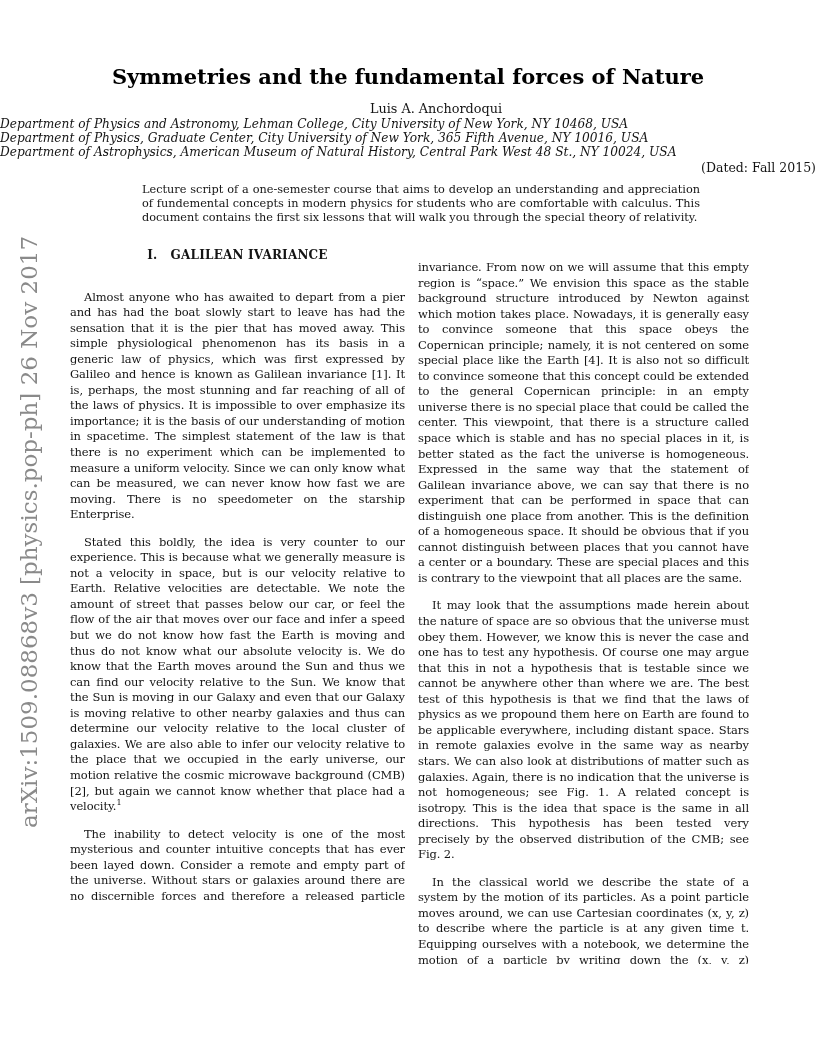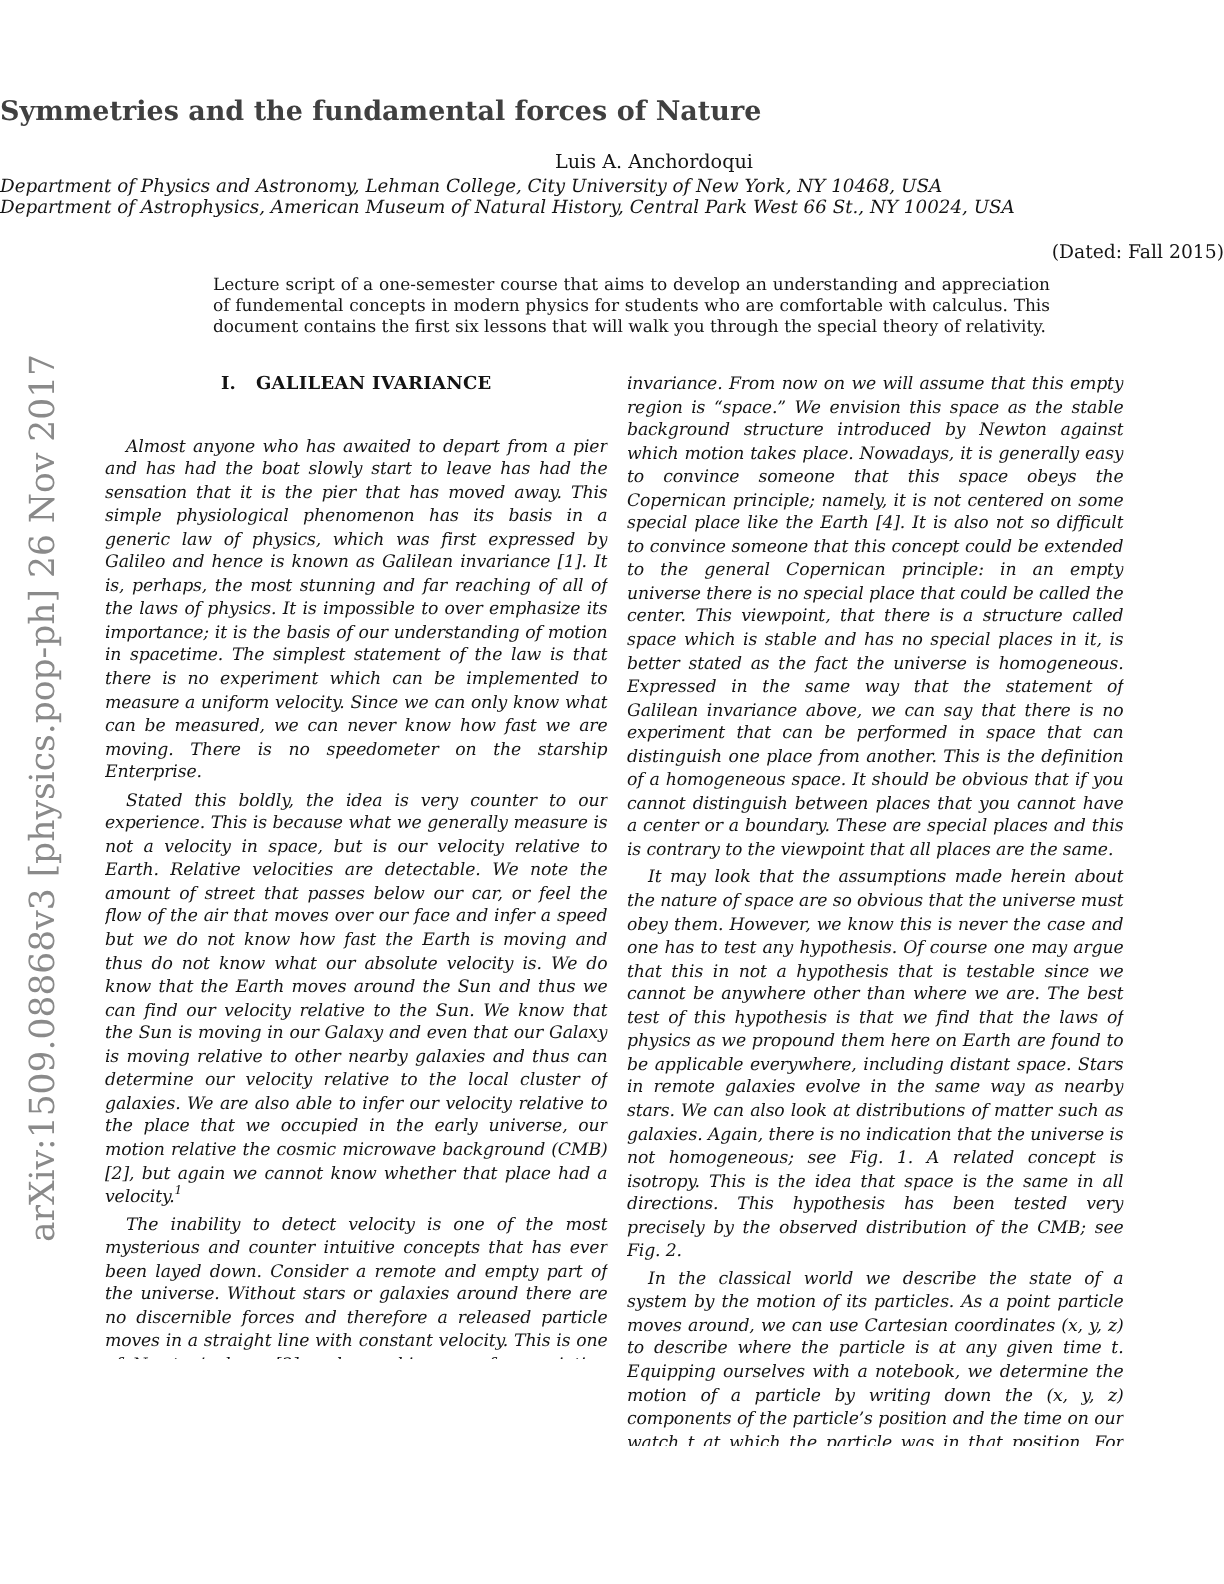--- a/index.html
+++ b/index.html
@@ -19,24 +19,24 @@
     transform-origin:0 0;
     transform:rotate(-90deg);
     text-align:center;
     font-size:23px;
     color:#8a8a8a;
     white-space:nowrap;
   }
   .title{
     position:absolute;
     top:64px;left:0;width:100%;
-    text-align:left;
-    font-size:18px;
+    text-align:center;
+    font-size:21px;
     font-weight:bold;
-    color:#404040;
+    color:#000000;
   }
   .author{
     position:absolute;
     top:101px;left:0;width:100%;
     text-align:center;
     font-size:12.8px;
     margin-left:28px;
   }
   .affils{
     position:absolute;
@@ -70,23 +70,22 @@
   .col-left{left:70px;width:335px;height:658px;}
   .col-right{left:418px;width:331px;height:716px;}
   .sec-heading{
     text-align:center;
     font-weight:bold;
     font-size:12px;
     margin:0 0 26px 0;
     letter-spacing:0.2px;
   }
   .col p{
-    margin:0 0 3px 0;
+    margin:12px 0 3px 0;
     text-indent:14px;
-    font-style:italic;
   }
   .col p.cont{text-indent:0;}
   sup.fnref{
     font-size:8px;
     vertical-align:super;
     line-height:0;
   }
   .footnote{
     position:absolute;
     top:906px;left:70px;width:335px;
@@ -110,21 +109,22 @@
 <div class="page">
 
   <div class="banner">arXiv:1509.08868v3  [physics.pop-ph]  26 Nov 2017</div>
 
   <div class="title">Symmetries and the fundamental forces of Nature</div>
 
   <div class="author">Luis A. Anchordoqui</div>
 
   <div class="affils">
     <div>Department of Physics and Astronomy, Lehman College, City University of New York, NY 10468, USA</div>
-    <div>Department of Astrophysics, American Museum of Natural History, Central Park West 66 St., NY 10024, USA</div>
+    <div>Department of Physics, Graduate Center, City University of New York, 365 Fifth Avenue, NY 10016, USA</div>
+    <div>Department of Astrophysics, American Museum of Natural History, Central Park West 48 St., NY 10024, USA</div>
   </div>
 
   <div class="dated">(Dated: Fall 2015)</div>
 
   <div class="abstract">Lecture script of a one-semester course that aims to develop an understanding and appreciation of fundemental concepts in modern physics for students who are comfortable with calculus. This document contains the first six lessons that will walk you through the special theory of relativity.</div>
 
   <div class="col col-left">
     <div class="sec-heading">I.&nbsp;&nbsp;&nbsp;GALILEAN IVARIANCE</div>
     <p>Almost anyone who has awaited to depart from a pier and has had the boat slowly start to leave has had the sensation that it is the pier that has moved away. This simple physiological phenomenon has its basis in a generic law of physics, which was first expressed by Galileo and hence is known as Galilean invariance [1]. It is, perhaps, the most stunning and far reaching of all of the laws of physics. It is impossible to over emphasize its importance; it is the basis of our understanding of motion in spacetime. The simplest statement of the law is that there is no experiment which can be implemented to measure a uniform velocity. Since we can only know what can be measured, we can never know how fast we are moving. There is no speedometer on the starship Enterprise.</p>
     <p><span>Stated this boldly, the idea is very counter to our experience. This is because what we generally measure is not a velocity in space, but is our velocity relative to Earth. Relative velocities are detectable. We note the amount of street that passes below our car, or feel the flow of the air that moves over our face and infer a speed but we do not know how fast the Earth is moving and thus do not know what our absolute velocity is. We do know that the Earth moves around the Sun and thus we can find our velocity relative to the Sun. We know that the Sun is moving in our Galaxy and even that our Galaxy is moving relative to other nearby galaxies and thus can determine our velocity relative to the local cluster of galaxies. We are also able to infer our velocity relative to the place that we occupied in the early universe, our motion relative the cosmic microwave background (CMB) [2], but again we cannot know whether that place had a velocity.</span><sup class="fnref">1</sup></p>

